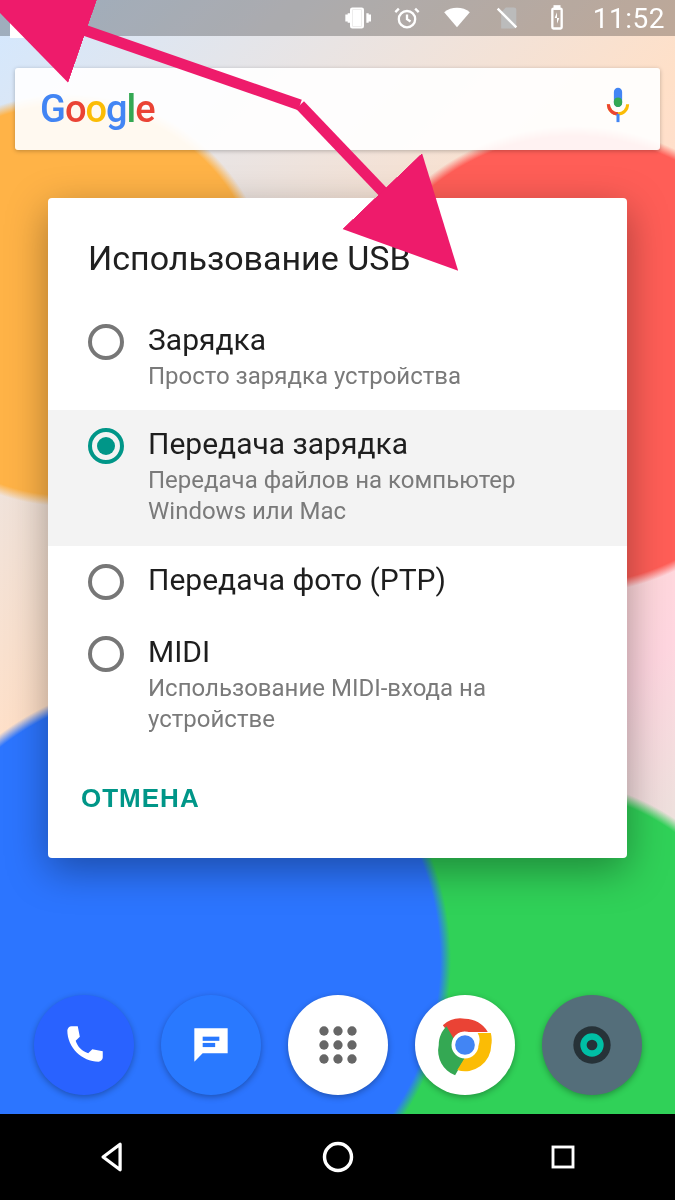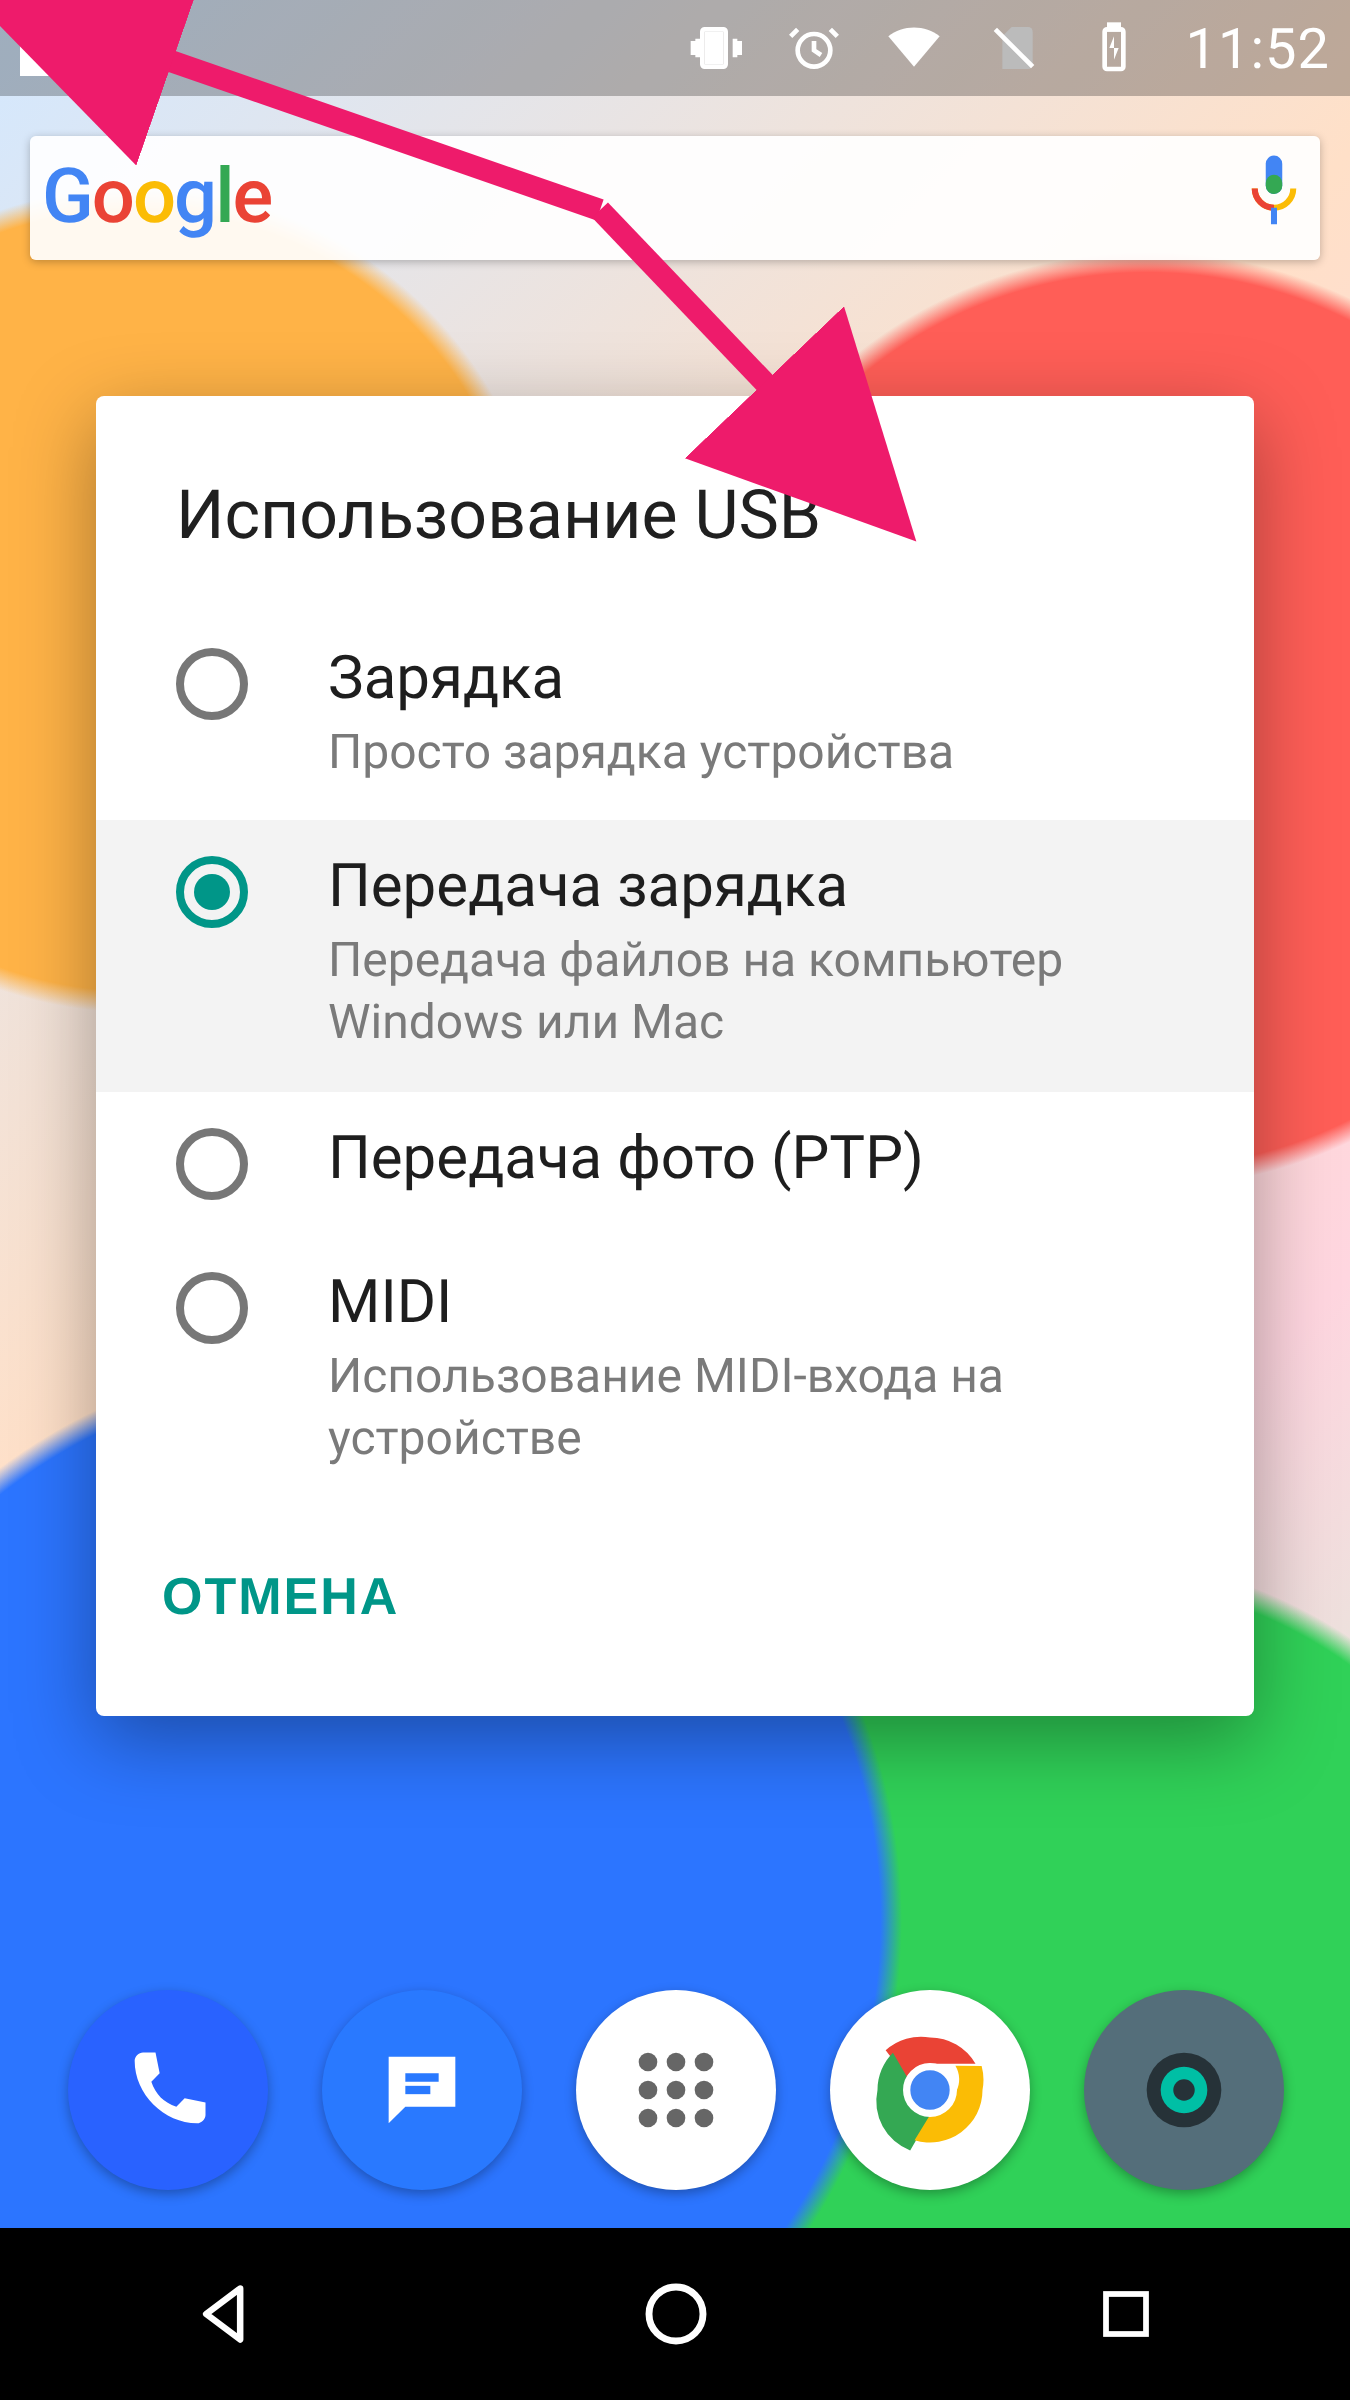--- a/index.html
+++ b/index.html
@@ -12,51 +12,51 @@
     background:
       radial-gradient(circle at 10% 25%, #ffb347 0 18%, transparent 19%),
       radial-gradient(circle at 85% 30%, #ff5e57 0 22%, transparent 23%),
       radial-gradient(circle at 25% 80%, #2c75ff 0 25%, transparent 26%),
       radial-gradient(circle at 80% 85%, #30d158 0 20%, transparent 21%),
       radial-gradient(circle at 55% 55%, #ffd6e0 0 30%, transparent 31%),
       linear-gradient(135deg,#d3e8ff 0%,#ffe0c8 40%,#ffd6e0 70%,#c8f7d6 100%);
   }
 
   .status-bar {
-    position: absolute; top: 0; left: 0; right: 0; height: 48px;
+    position: absolute; top: 0; left: 0; right: 0; height: 36px;
     background: rgba(0,0,0,0.25);
     display: flex; align-items: center; justify-content: flex-end;
     padding: 0 10px; color: #fff; gap: 22px;
   }
   .status-bar .left { position: absolute; left: 10px; top: 8px; }
   .usb-chip { width: 30px; height: 30px; background:#fff; display:flex; align-items:center; justify-content:center; }
   .clock { font-size: 28px; font-weight: 400; letter-spacing: 0.5px; }
   .sicon { width: 28px; height: 28px; display:inline-flex; }
 
   .search-bar {
-    position: absolute; top: 68px; left: 15px; right: 15px; height: 62px;
+    position: absolute; top: 68px; left: 15px; right: 15px; height: 82px;
     background: rgba(255,255,255,0.92); border-radius: 3px;
-    display: flex; align-items: center; padding: 0 6px;
+    display: flex; align-items: center; padding: 0 25px;
     box-shadow: 0 1px 4px rgba(0,0,0,0.25);
   }
   .google-logo { font-size: 38px; font-weight: 500; letter-spacing: -1px;}
   .gl-b{color:#4285F4}.gl-r{color:#EA4335}.gl-y{color:#FBBC05}.gl-g{color:#34A853}
   .mic { margin-left: auto; }
 
   .dialog {
     position: absolute; top: 198px; left: 48px; right: 48px;
     background: #fff; border-radius: 4px;
     box-shadow: 0 12px 40px rgba(0,0,0,0.35);
     padding-bottom: 10px;
   }
   .dialog-title {
     font-size: 34px; color: #202020; padding: 40px 40px 28px 40px; font-weight: 400;
   }
   .opt {
-    display: flex; align-items: flex-start; gap: 40px;
+    display: flex; align-items: flex-start; gap: 24px;
     padding: 16px 40px 18px 40px; cursor: pointer;
   }
   .opt.selected { background: #f3f3f3; }
   .radio {
     flex: 0 0 36px; width: 36px; height: 36px; border-radius: 50%;
     border: 4px solid #777; margin-top: 2px; position: relative;
   }
   .opt.selected .radio { border-color: #009688; }
   .opt.selected .radio::after {
     content:""; position:absolute; inset:5px; background:#009688; border-radius:50%;

